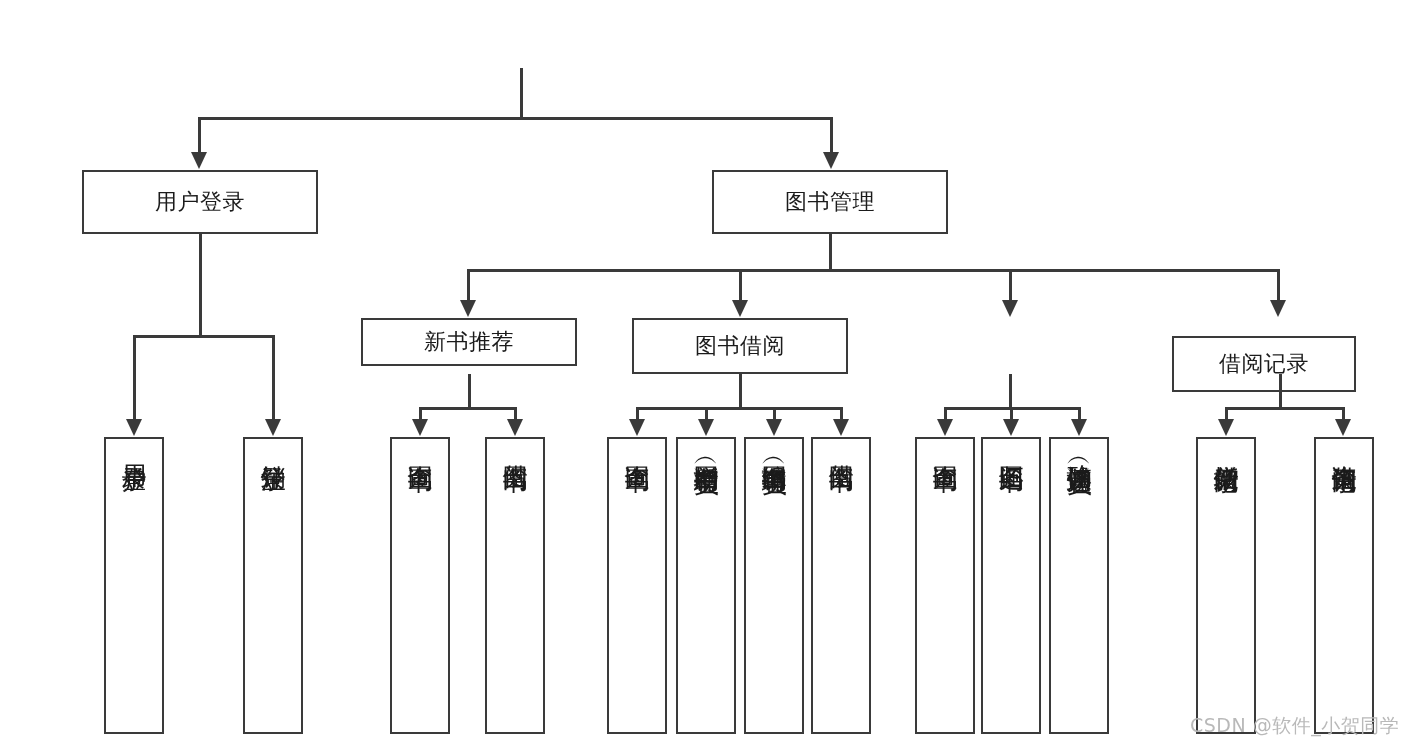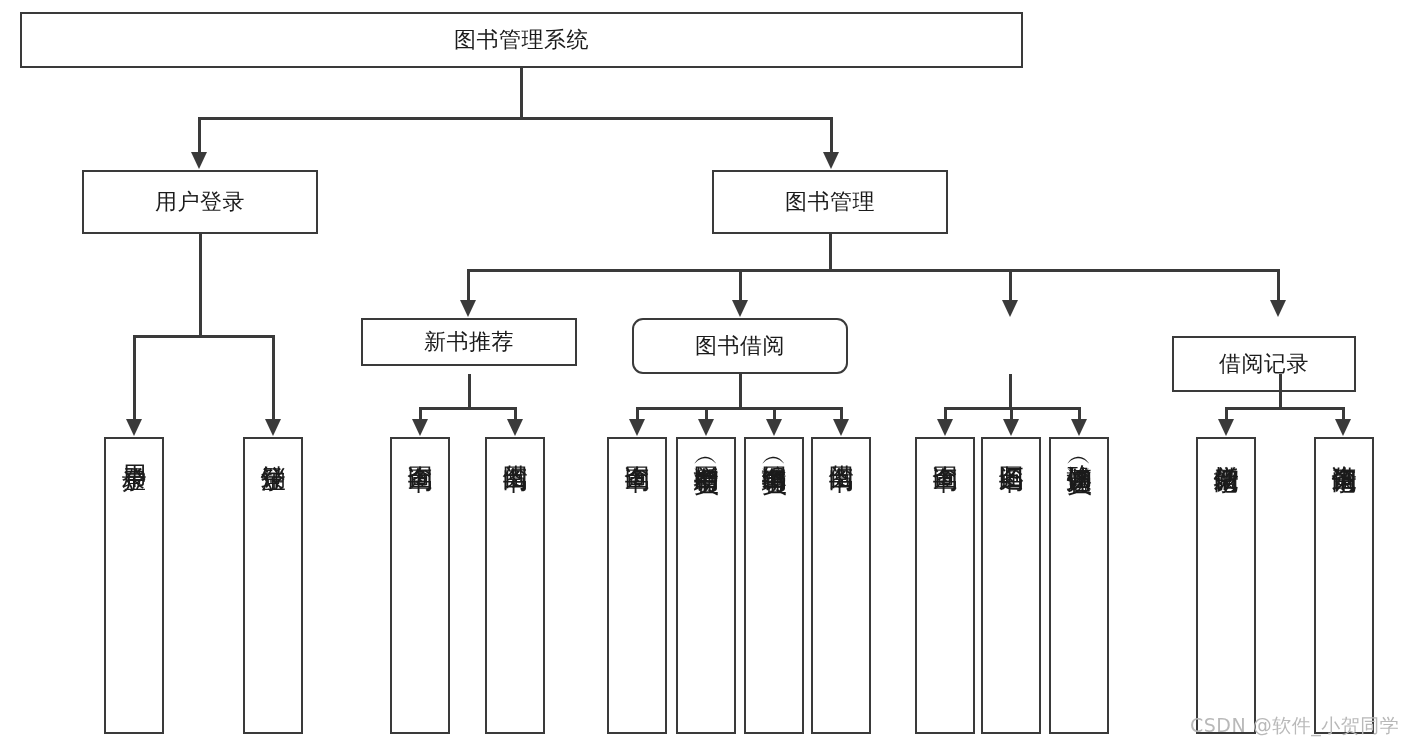--- a/index.html
+++ b/index.html
@@ -65,23 +65,20 @@
     font-size: 19px;
     white-space: nowrap;
     letter-spacing: 0.5px;
   }
 </style>
 </head>
 <body>
 
 <div id="canvas">
 
-  <div class="node horiz" style="left:20px; top:12px; width:1003px; height:56px;">
-    <span>图书管理系统</span>
-  </div>
 
   <div class="ln vln" style="left:520px; top:68px; width:2.5px; height:49px;"></div>
 
   <div class="ln hln" style="left:198px; top:117px; width:634px; height:2.5px;"></div>
   <div class="ln vln" style="left:198px; top:117px; width:2.5px; height:36px;"></div>
   <div class="arrow" style="left:191px; top:152px;"></div>
   <div class="ln vln" style="left:830px; top:117px; width:2.5px; height:36px;"></div>
   <div class="arrow" style="left:823px; top:152px;"></div>
 
   <div class="node horiz" style="left:82px; top:170px; width:236px; height:64px;">
@@ -106,21 +103,21 @@
   <div class="ln vln" style="left:739px; top:269px; width:2.5px; height:32px;"></div>
   <div class="arrow" style="left:732px; top:300px;"></div>
   <div class="ln vln" style="left:1009px; top:269px; width:2.5px; height:32px;"></div>
   <div class="arrow" style="left:1002px; top:300px;"></div>
   <div class="ln vln" style="left:1277px; top:269px; width:2.5px; height:32px;"></div>
   <div class="arrow" style="left:1270px; top:300px;"></div>
 
   <div class="node horiz" style="left:361px; top:318px; width:216px; height:48px;">
     <span>新书推荐</span>
   </div>
-  <div class="node horiz" style="left:632px; top:318px; width:216px; height:56px;border-radius:11px;">
+  <div class="node horiz" style="left:632px; top:318px; width:216px; height:56px;">
     <span>图书借阅</span>
   </div>
   <div class="node horiz" style="left:1172px; top:336px; width:184px; height:56px;">
     <span>借阅记录</span>
   </div>
 
   <div class="ln vln" style="left:468px; top:374px; width:2.5px; height:33px;"></div>
   <div class="ln hln" style="left:419px; top:407px; width:98px; height:2.5px;"></div>
   <div class="ln vln" style="left:419px; top:407px; width:2.5px; height:13px;"></div>
   <div class="arrow" style="left:412px; top:419px;"></div>

